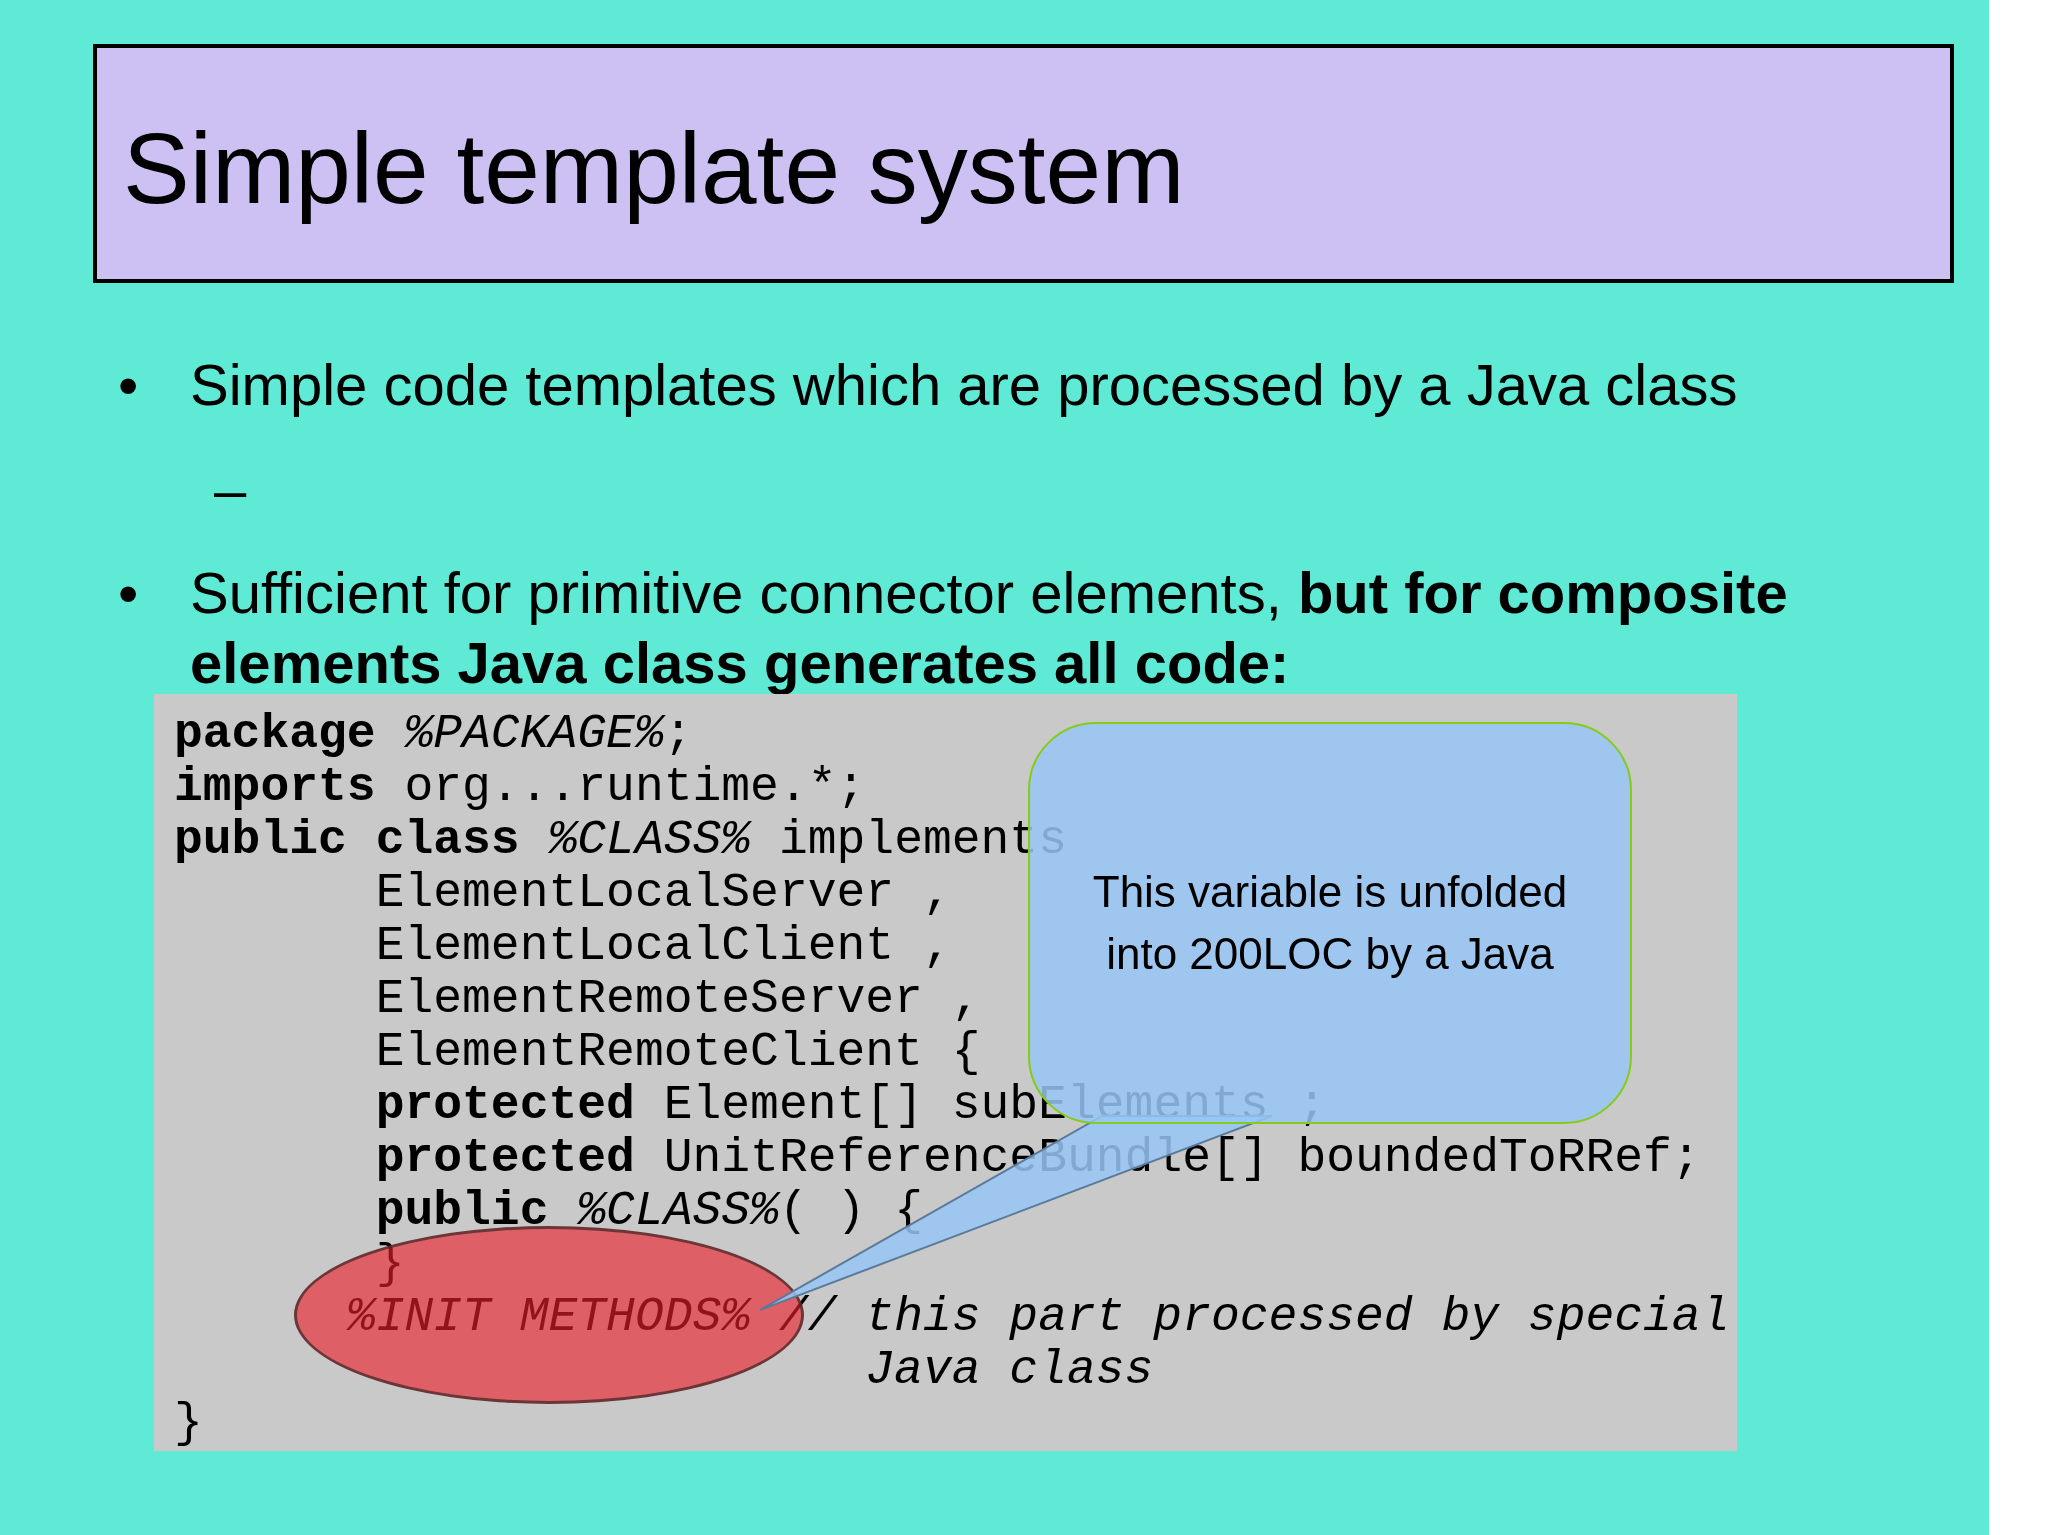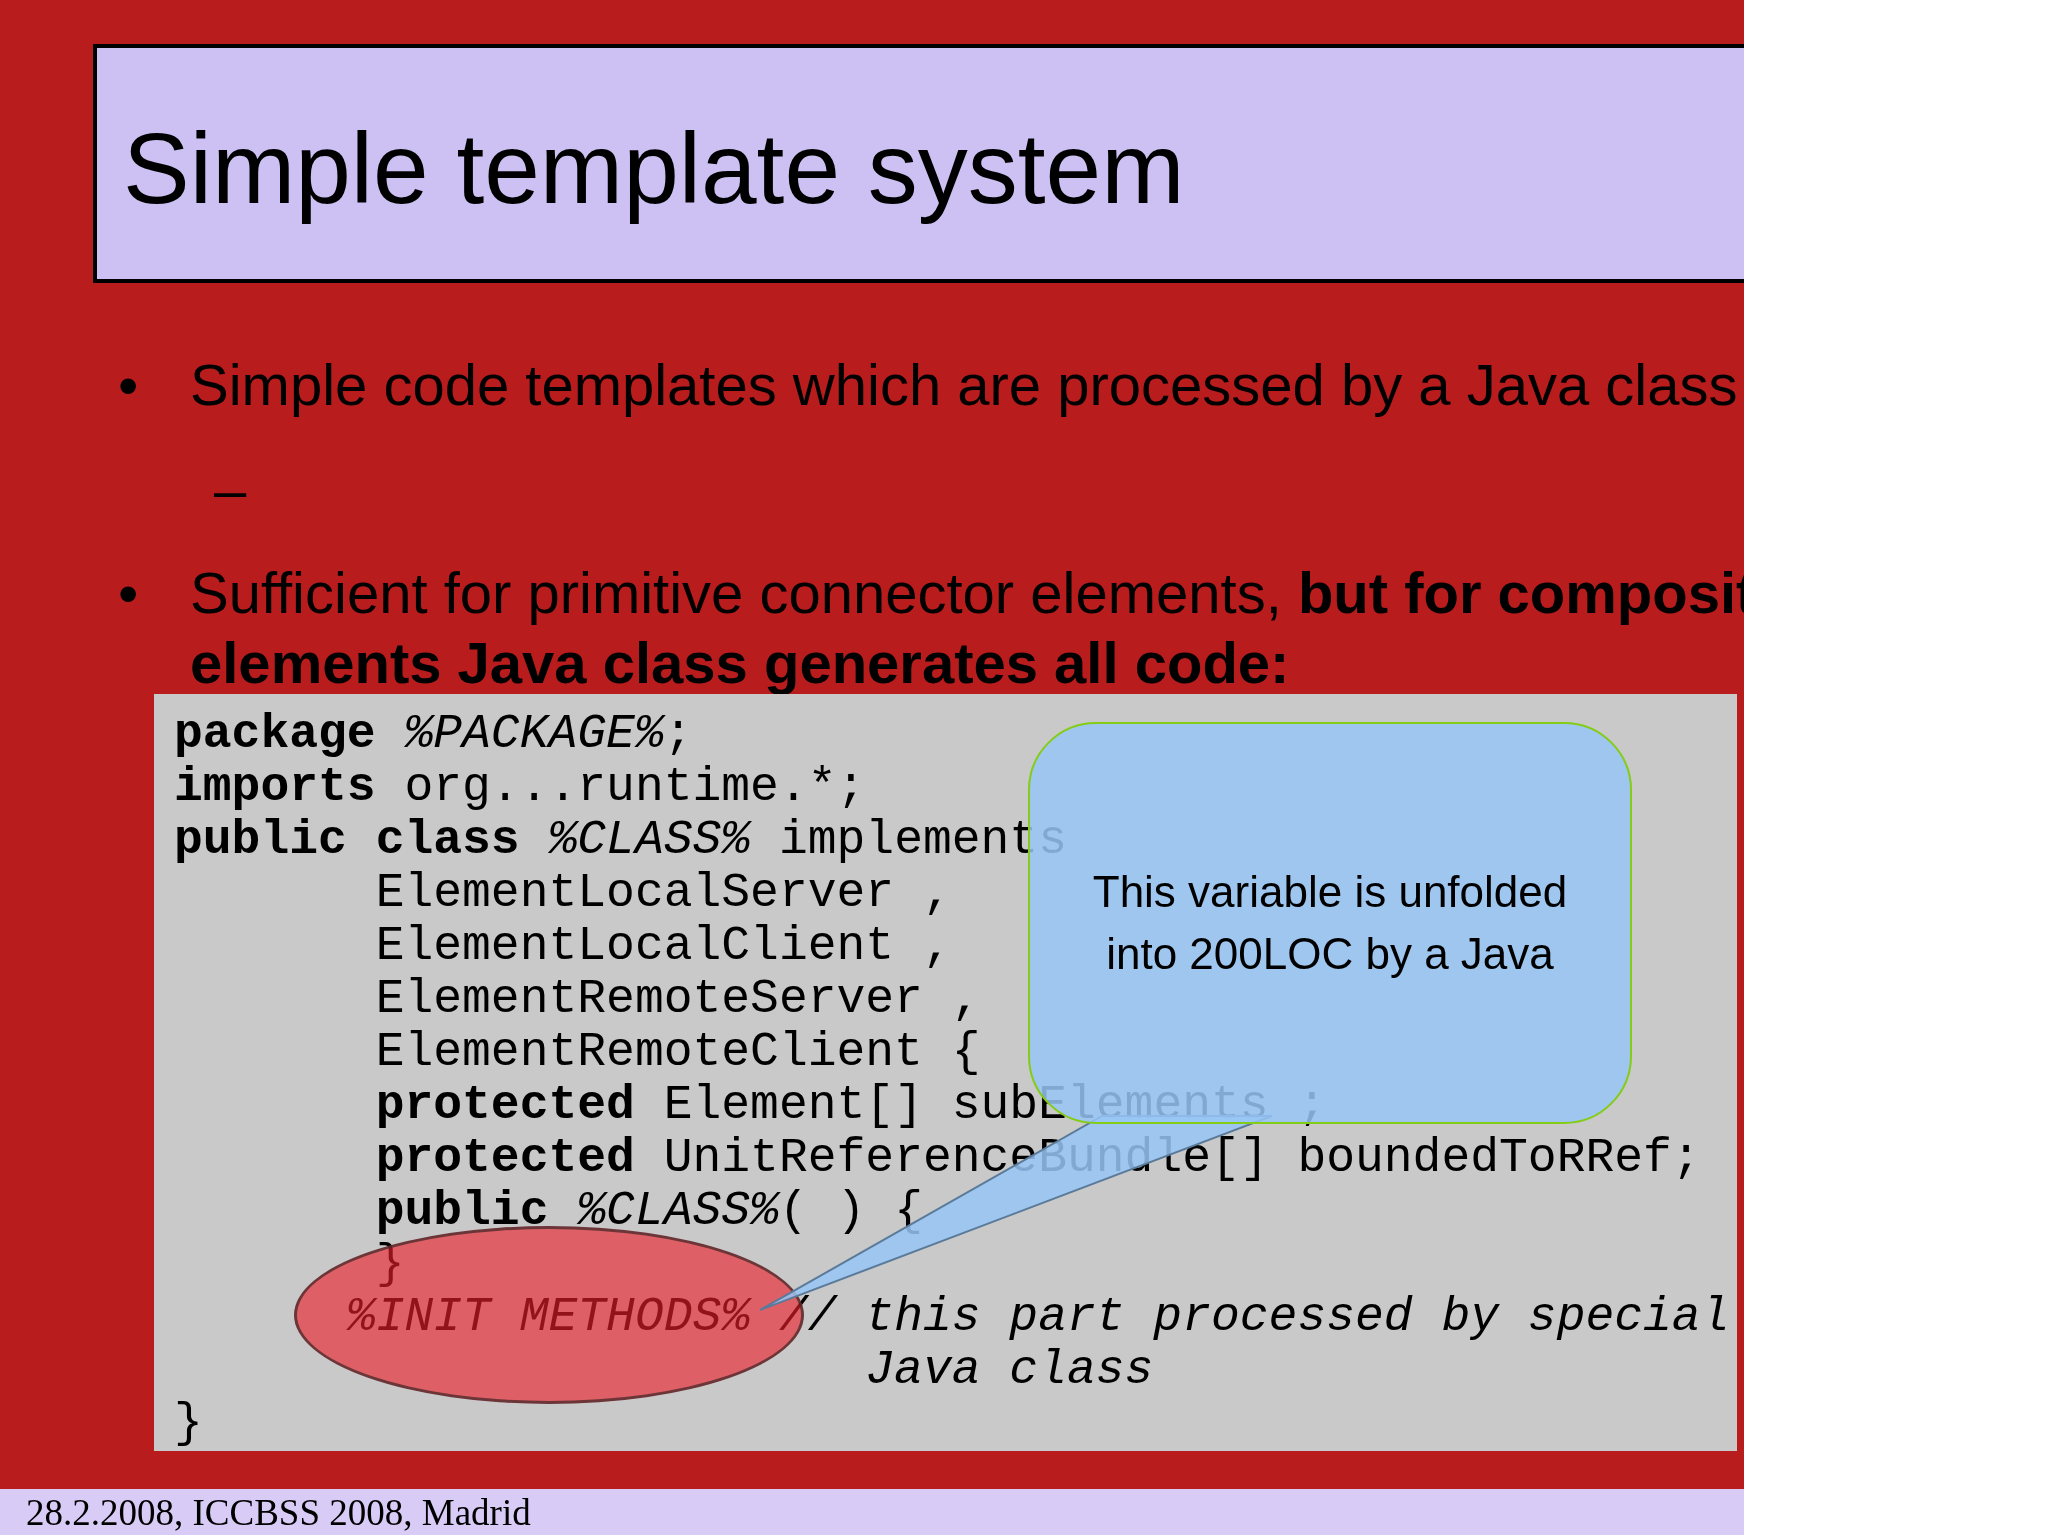--- a/index.html
+++ b/index.html
@@ -1,16 +1,16 @@
 <!DOCTYPE html>
 <html><head>
 <meta charset="utf-8">
 <style>
   html,body{margin:0;padding:0;background:#ffffff;}
-  .slide{position:relative;width:1744px;height:1535px;background:#b91c1c;overflow:hidden;
+  .slide{position:relative;width:1989px;height:1535px;background:#5eead4;overflow:hidden;
          font-family:"Liberation Sans",sans-serif;color:#000;}
 
   
   .title-box{position:absolute;left:93px;top:44px;width:1853px;height:231px;
              background:#cdc1f3;border:4px solid #000;display:flex;align-items:center;}
   .title-box .title{font-size:100px;padding-left:26px;padding-top:10px;letter-spacing:0;}
 
   
   .marker{position:absolute;font-size:58px;line-height:70px;}
   .b-line{position:absolute;font-size:58px;line-height:70px;white-space:nowrap;}
@@ -74,18 +74,15 @@
     <polygon points="1102,1116 1272,1116 760,1310" fill="rgba(150,198,246,0.85)" stroke="#5a7a99" stroke-width="2"></polygon>
   </svg>
 
   <div class="callout">
     <div class="callout-text">
         <div>This variable is unfolded</div>
         <div>into 200LOC by a Java</div>
       </div>
   </div>
 
-  <div class="footer-bar">
-    <div class="footer-text">28.2.2008, ICCBSS 2008, Madrid</div>
-  </div>
   <div class="page-number">11</div>
 
 </div>
 
 </body></html>

